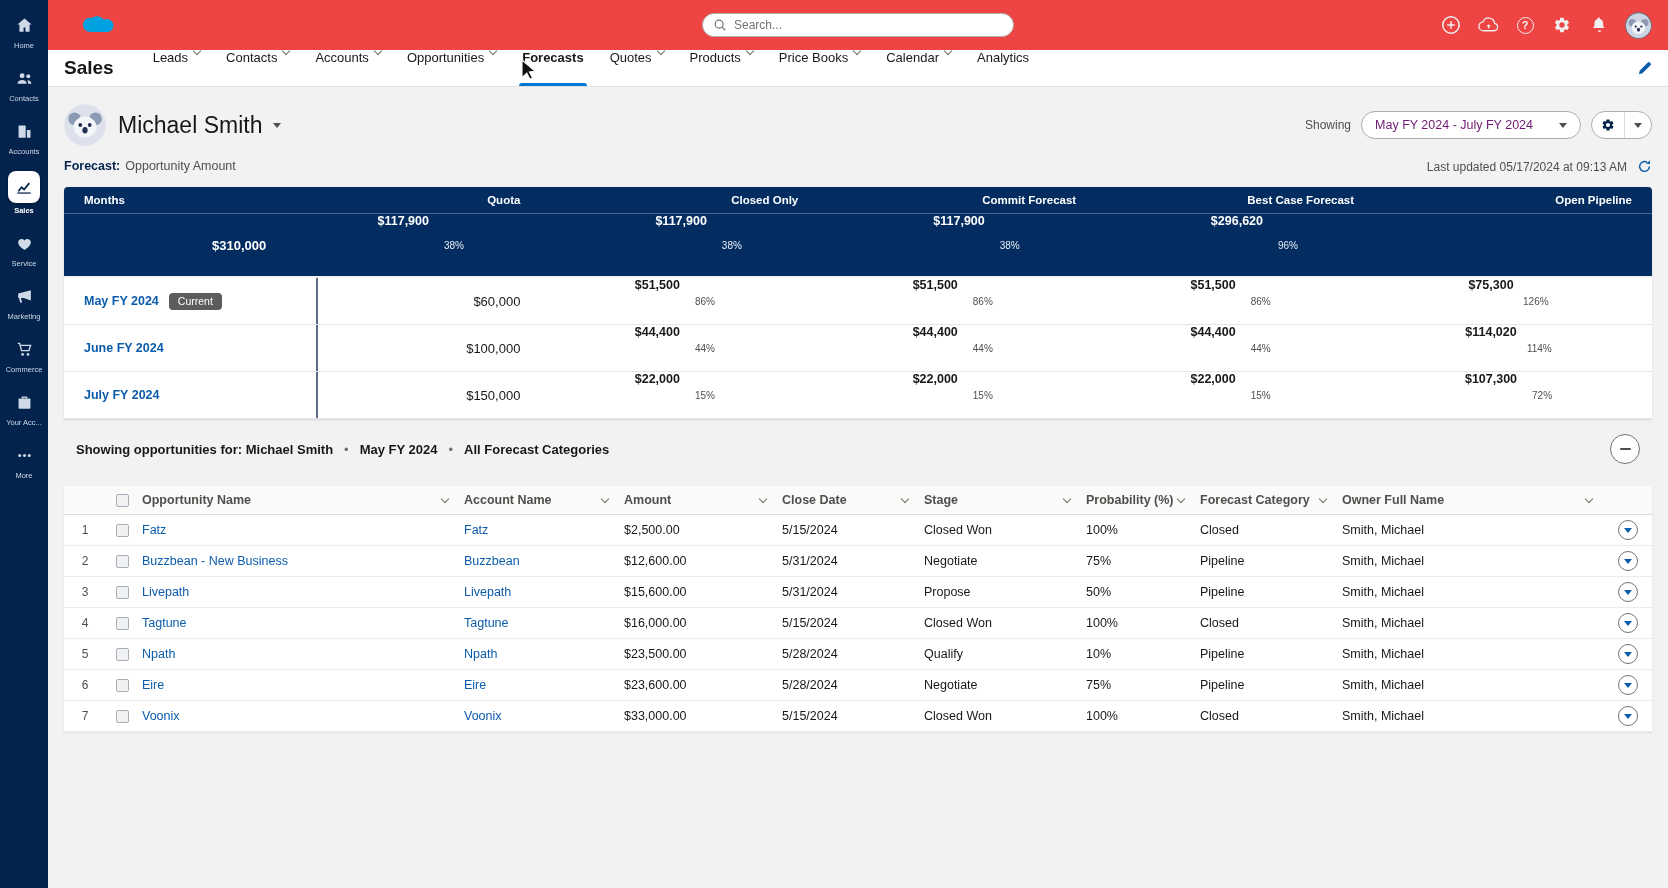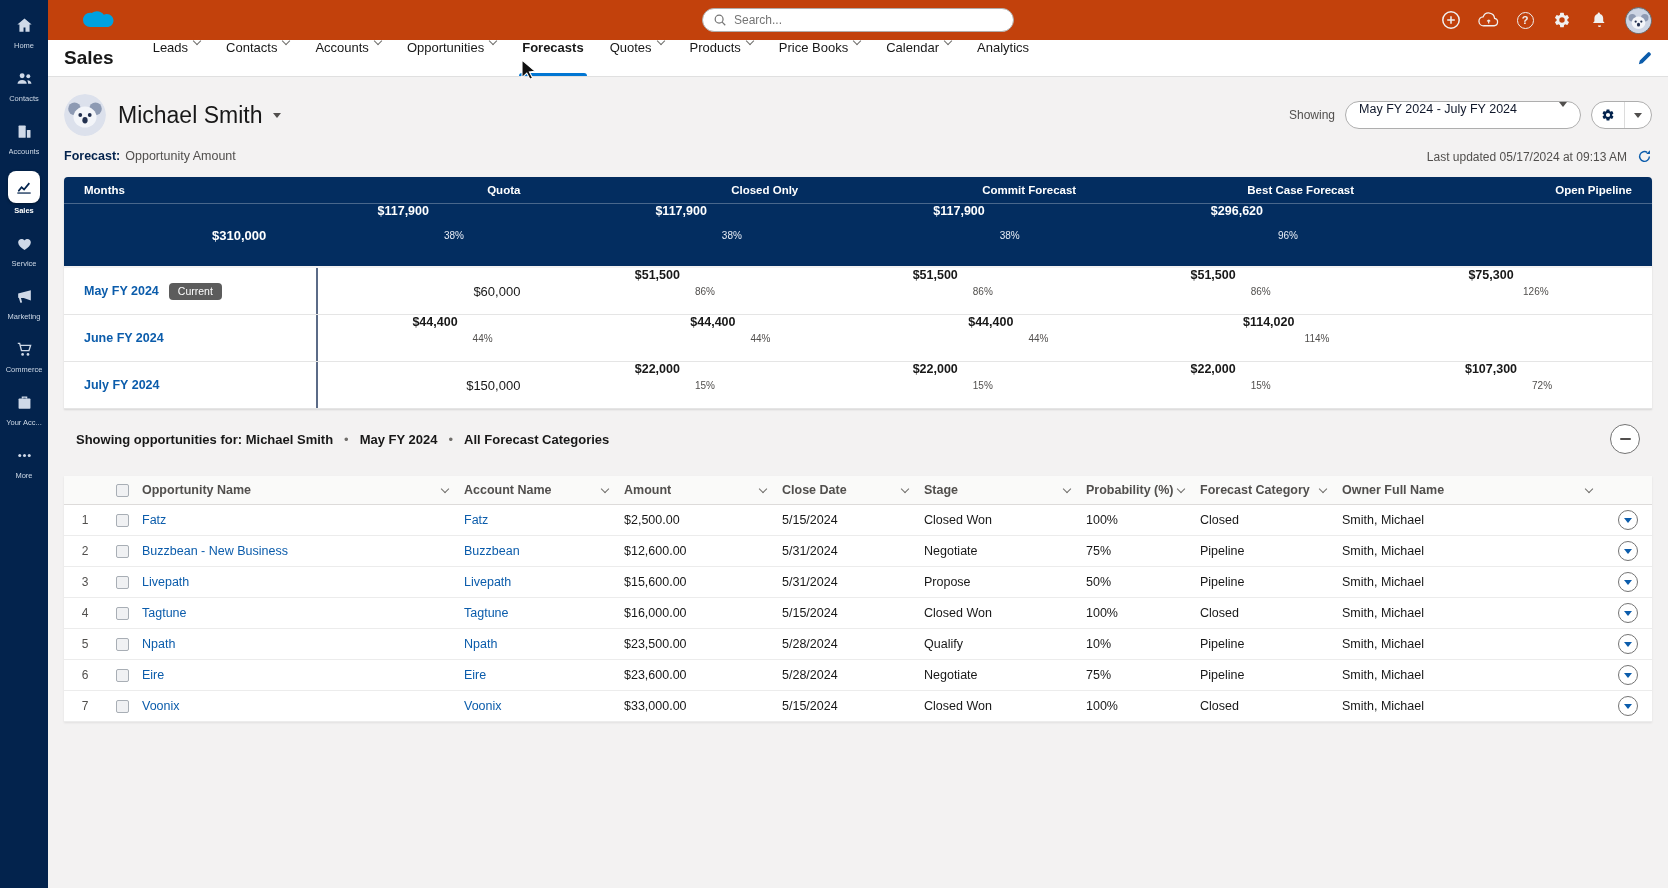--- a/index.html
+++ b/index.html
@@ -9,21 +9,21 @@
 .app{display:flex;height:100%}
 
 .sidebar{width:48px;background:var(--sidebar);flex-shrink:0;display:flex;flex-direction:column;align-items:center;padding-top:4px}
 .side-item{width:48px;display:flex;flex-direction:column;align-items:center;gap:3px;padding:8px 0 7px;cursor:pointer;color:#cfd9e8}
 .side-item .iconbox{width:26px;height:26px;display:flex;align-items:center;justify-content:center;border-radius:6px}
 .side-item.active .iconbox{background:#fff;color:var(--sidebar);width:32px;height:32px;border-radius:8px;box-shadow:0 1px 3px rgba(0,0,0,.4)}
 .side-lbl{font-size:7.5px;color:#cdd8e6;max-width:46px;white-space:nowrap;overflow:hidden}
 .side-item.active .side-lbl{font-weight:bold;color:#fff}
 
 .main-col{flex:1;display:flex;flex-direction:column;min-width:0}
-.global-header{height:40px;background:#c2410c;display:flex;align-items:center;position:relative;flex-shrink:0}
+.global-header{height:50px;background:#ef4444;display:flex;align-items:center;position:relative;flex-shrink:0}
 .sf-logo{margin-left:34px;display:flex;align-items:center}
 .search-box{position:absolute;left:50%;transform:translateX(-50%);width:312px;height:24px;background:#fff;border:1px solid #b0adab;border-radius:12px;display:flex;align-items:center;padding:0 10px;gap:7px}
 .search-box input{border:none;outline:none;flex:1;font-size:12px;font-family:inherit;color:#181818;background:transparent}
 .search-box input::placeholder{color:#747474}
 .hdr-right{margin-left:auto;display:flex;align-items:center;gap:15px;padding-right:16px}
 .hicon{width:22px;height:22px;display:flex;align-items:center;justify-content:center;cursor:pointer}
 .help-circle{width:17px;height:17px;border:1.4px solid #f0f0f0;border-radius:50%;color:#f0f0f0;font-size:11px;font-weight:bold;display:flex;align-items:center;justify-content:center}
 .avatar-sm{width:27px;height:27px;border-radius:50%;overflow:hidden;background:#b7c3d6;cursor:pointer;border:1px solid #666;display:flex}
 
 .tab-bar{height:37px;background:#fff;display:flex;align-items:center;padding:0 16px;border-bottom:1px solid #e0e0e0;flex-shrink:0}
@@ -36,21 +36,21 @@
 .pencil{margin-left:auto;cursor:pointer;display:flex}
 
 .content{flex:1;padding:0 16px;min-height:0}
 .page-header{display:flex;align-items:center;margin-top:17px}
 .avatar-lg{width:42px;height:42px;border-radius:50%;overflow:hidden;display:flex}
 .user-name{font-size:23px;color:#181818;margin-left:12px}
 .tri{display:inline-block;width:0;height:0;border-left:4.5px solid transparent;border-right:4.5px solid transparent;border-top:5.5px solid #514f4d}
 .name-tri{margin-left:11px}
 .showing{margin-left:auto;display:flex;align-items:center;gap:10px}
 .showing-lbl{font-size:12px;color:#514f4d}
-.pill{height:28px;background:#fff;border:1px solid #aeaeae;border-radius:14px;display:flex;align-items:flex-start;gap:42px;padding:0 13px;font-size:12.5px;color:#0f172a;cursor:pointer}
+.pill{height:28px;background:#fff;border:1px solid #aeaeae;border-radius:14px;display:flex;align-items:center;gap:26px;padding:0 13px;font-size:12.5px;color:#701a75;cursor:pointer}
 .split-btn{height:28px;background:#fff;border:1px solid #aeaeae;border-radius:14px;display:flex;align-items:center;cursor:pointer;overflow:hidden}
 .split-seg{padding:0 9px;display:flex;align-items:center;height:100%;gap:4px}
 .split-seg + .split-seg{border-left:1px solid #dcdcdc}
 .meta-row{display:flex;align-items:flex-start;margin-top:13px}
 .forecast-lbl{font-size:12.5px;color:#03234d;font-weight:bold}
 .forecast-type{font-size:12.5px;color:#514f4d;margin-left:5px}
 .last-updated{margin-left:auto;font-size:12px;color:#514f4d;display:flex;align-items:center;gap:10px}
 .refresh{cursor:pointer;display:flex}
 
 .fc-table{margin-top:13px;border-radius:4px 4px 0 0;overflow:hidden;box-shadow:0 1px 2px rgba(0,0,0,.12)}
@@ -433,20 +433,21 @@
       <div class="fc-track">
         <div class="fc-fill" style="width:100%;background:#06a59a"></div>
       </div>
     </div>
               </div>
             </div>
             <div class="fc-month">
               <div class="fc-c0">
       <a class="month-link">June FY 2024</a>
     </div>
+    <div class="fc-quota">$100,000</div>
               <div class="fc-cell">
                 <div class="fc-val">$44,400</div>
     <div class="fc-barrow">
       <span class="fc-pct">44%</span>
       <div class="fc-track">
         <div class="fc-fill" style="width:44%;background:#fcc003"></div>
       </div>
     </div>
               </div>
               <div class="fc-cell">

